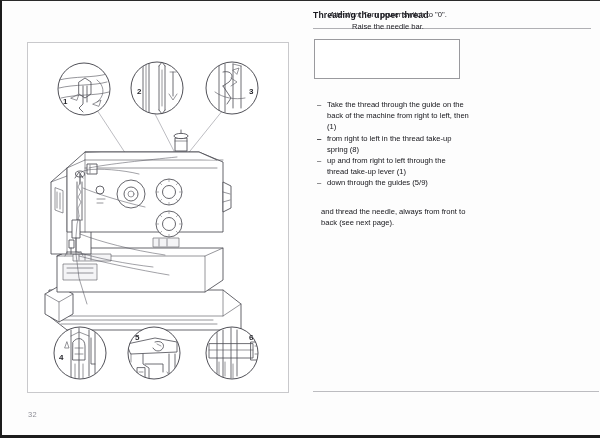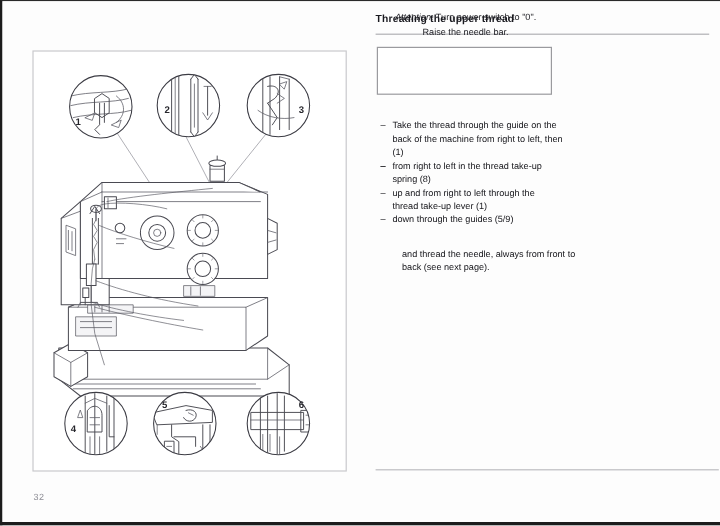--- a/index.html
+++ b/index.html
@@ -109,21 +109,21 @@
     padding-left: 10px;
     margin-bottom: 0px;
   }
   .step .dash {
     position: absolute;
     left: 0;
     top: 0;
   }
   #closing {
     position: absolute;
-    left: 22px;
+    left: 8px;
     top: 205px;
     width: 148px;
     font-size: 7.6px;
     line-height: 11.2px;
     color: #15151a;
   }
   #bottom-rule {
     position: absolute;
     left: 0px;
     top: 390px;

